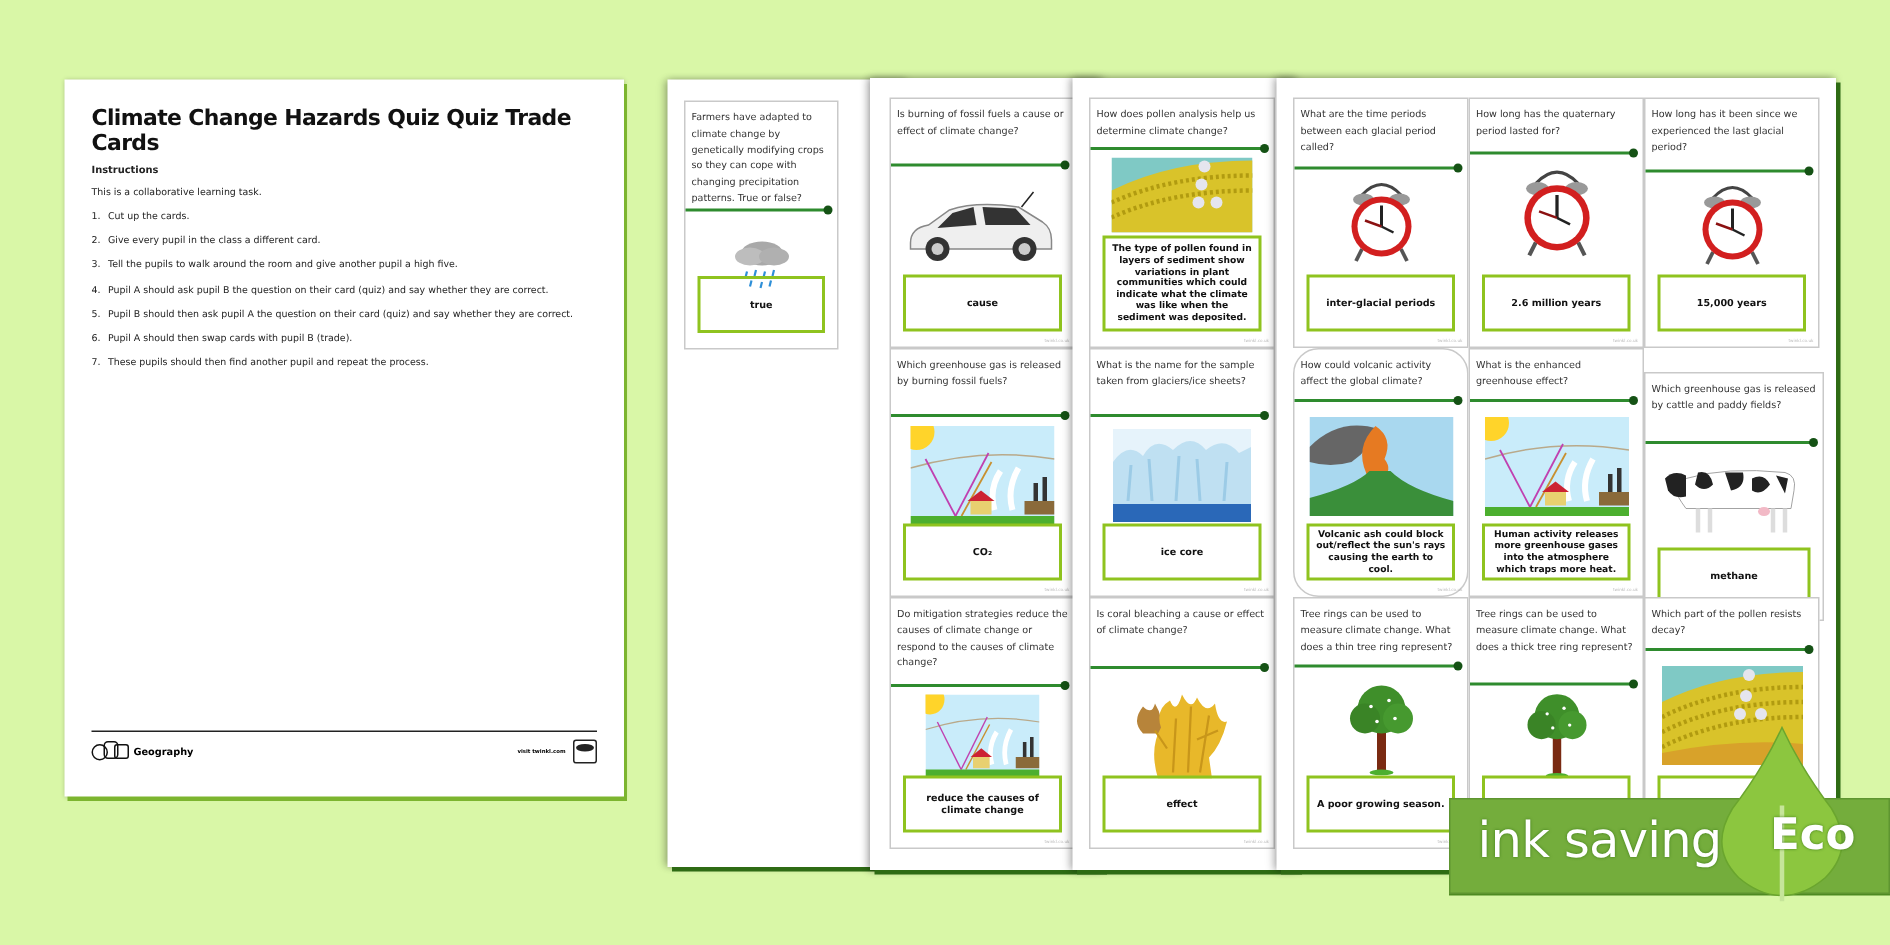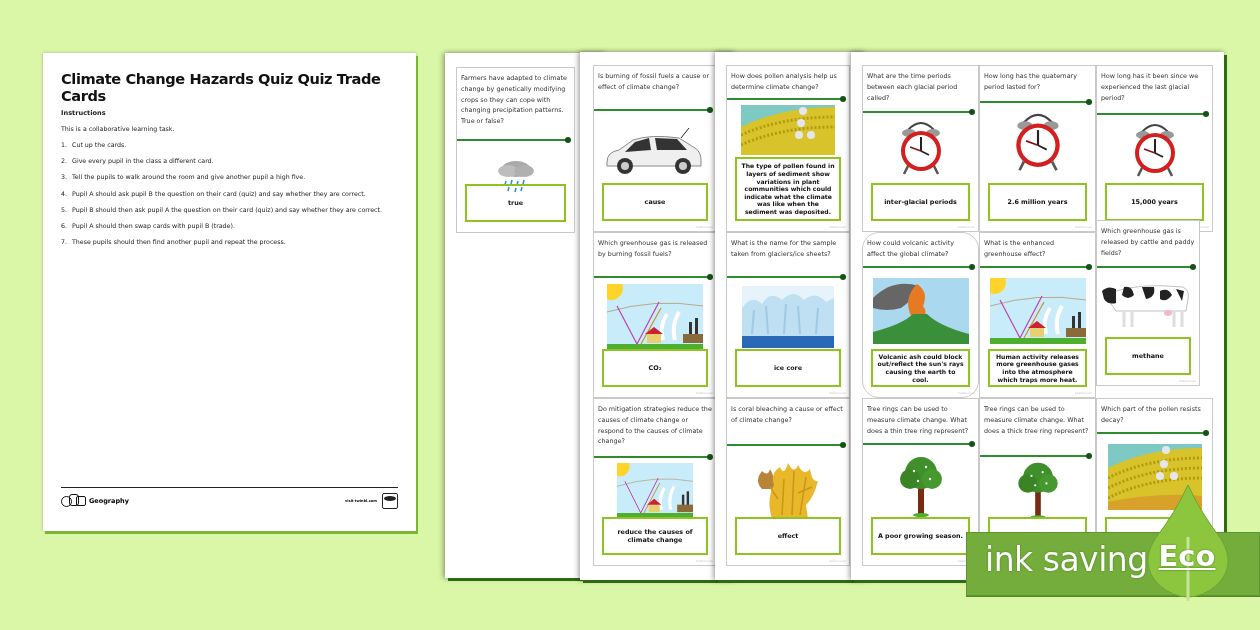--- a/index.html
+++ b/index.html
@@ -35,21 +35,21 @@
     .card .line::after { content: ""; position: absolute; right: -3px; top: -2px; width: 6px; height: 6px; border-radius: 50%; background: #155215; }
     .card .pic { position: absolute; left: 50%; transform: translateX(-50%); }
     .card .ans { position: absolute; left: 8px; right: 8px; bottom: 10px; height: 38px; border: 2px solid #8fc31f; display: flex; align-items: center; justify-content: center; text-align: center; font-size: 6.4px; font-weight: bold; color: #111; line-height: 8.2px; padding: 2px 4px; margin-top: 17px; }
     .card .ans.long { font-size: 6.1px; line-height: 7.6px; }
     .card .wm { position: absolute; right: 3px; bottom: 2px; font-size: 2.8px; color: #bbb; }
 
     
     #eco { position: absolute; left: 966px; top: 532px; width: 294px; height: 64px; background: #74ad3c; border: 1px solid #5e9530; box-shadow: 0 1px 0 #4e8a22; }
     #eco .txt { position: absolute; left: 18px; top: 7px; font-family: "DejaVu Sans", sans-serif; font-size: 33px; color: #fff; letter-spacing: -0.5px; text-shadow: 0 0 2px #3e7a18; }
     #eco-leaf { position: absolute; left: 1147px; top: 483px; width: 82px; height: 118px; }
-    #eco-leaf .label { position: absolute; left: 5px; top: 56px; width: 70px; text-align: center; font-family: "DejaVu Sans", sans-serif; font-weight: bold; font-size: 29px; color: #fff; text-shadow: 0 0 2px #3e7a18; text-decoration: underline; }
+    #eco-leaf .label { position: absolute; left: 20px; top: 56px; width: 70px; text-align: right; font-family: "DejaVu Sans", sans-serif; font-weight: bold; font-size: 29px; color: #fff; text-shadow: 0 0 2px #3e7a18; }
   </style>
 </head>
 <body>
 
 <div class="page" id="instr">
   <h1>Climate Change Hazards Quiz Quiz Trade Cards</h1>
   <div class="sub">Instructions</div>
   <p>This is a collaborative learning task.</p>
   <ol>
     <li>
@@ -91,21 +91,21 @@
       <span class="subj">Geography</span>
     </div>
     <div class="right">
       <span>visit twinkl.com</span>
       <div class="logo-icon"></div>
     </div>
   </div>
 </div>
 
 <div class="page stack cards-page" style="left:445px;top:53px;width:160px;height:525px;">
-  <div class="card" style="left:11px;top:14px;width:119px;height:166px;">
+  <div class="card" style="left:11px;top:14px;width:103px;height:166px;">
     <div class="q">Farmers have adapted to climate change by genetically modifying crops so they can cope with changing precipitation patterns. True or false?</div>
     <div class="line" style="top:71px;"></div>
     <div class="pic" style="top:88px;width:44px;height:40px;">
       <svg width="44" height="40" viewBox="0 0 44 40">
         <ellipse cx="22" cy="13" rx="14" ry="8" fill="#a9a9a9"></ellipse>
         <ellipse cx="14" cy="15" rx="10" ry="6" fill="#bdbdbd"></ellipse>
         <ellipse cx="30" cy="15" rx="10" ry="6" fill="#b0b0b0"></ellipse>
         <g stroke="#2e8fd8" stroke-width="1.5">
           <line x1="12" y1="25" x2="11" y2="29"></line>
             <line x1="18" y1="24" x2="17" y2="28"></line>
@@ -332,21 +332,21 @@
           <rect x="88" y="34" width="3" height="22" fill="#333"></rect>
         <rect x="76" y="50" width="20" height="9" fill="#8a6a3a"></rect>
         <rect x="40" y="50" width="14" height="9" fill="#e8d070"></rect>
           <path d="M38 50 L47 43 L56 50 Z" fill="#c23"></path>
         <rect x="0" y="60" width="96" height="6" fill="#4caf2f"></rect>
       </svg>
     </div>
     <div class="ans long">Human activity releases more greenhouse gases into the atmosphere which traps more heat.</div>
     <div class="wm">twinkl.co.uk</div>
   </div>
-  <div class="card" style="left:245px;top:168px;width:104px;height:166px;padding-left:32px;">
+  <div class="card" style="left:245px;top:196px;width:120px;height:166px;padding-left:32px;">
     <div class="q">Which greenhouse gas is released by cattle and paddy fields?</div>
     <div class="line" style="top:45px;"></div>
     <div class="pic" style="top:56px;width:92px;height:52px;">
       <svg width="92" height="52" viewBox="0 0 92 52">
         <path d="M14 14 Q40 6 80 10 Q88 12 86 22 L84 34 L14 34 Q8 26 6 20 Z" fill="#fff" stroke="#999" stroke-width="0.6"></path>
         <path d="M22 10 Q30 8 32 18 Q26 24 20 18 Z M40 10 L52 10 Q54 20 44 22 Z M58 14 Q66 10 70 18 Q64 26 58 22 Z M74 12 L82 14 L80 24 Z" fill="#222"></path>
         <path d="M0 14 Q6 8 14 12 L14 26 Q6 28 2 22 Z" fill="#222"></path>
         <line x1="22" y1="34" x2="22" y2="50" stroke="#ddd" stroke-width="3"></line>
           <line x1="30" y1="34" x2="30" y2="50" stroke="#ddd" stroke-width="3"></line>
         <line x1="72" y1="34" x2="72" y2="50" stroke="#ddd" stroke-width="3"></line>

